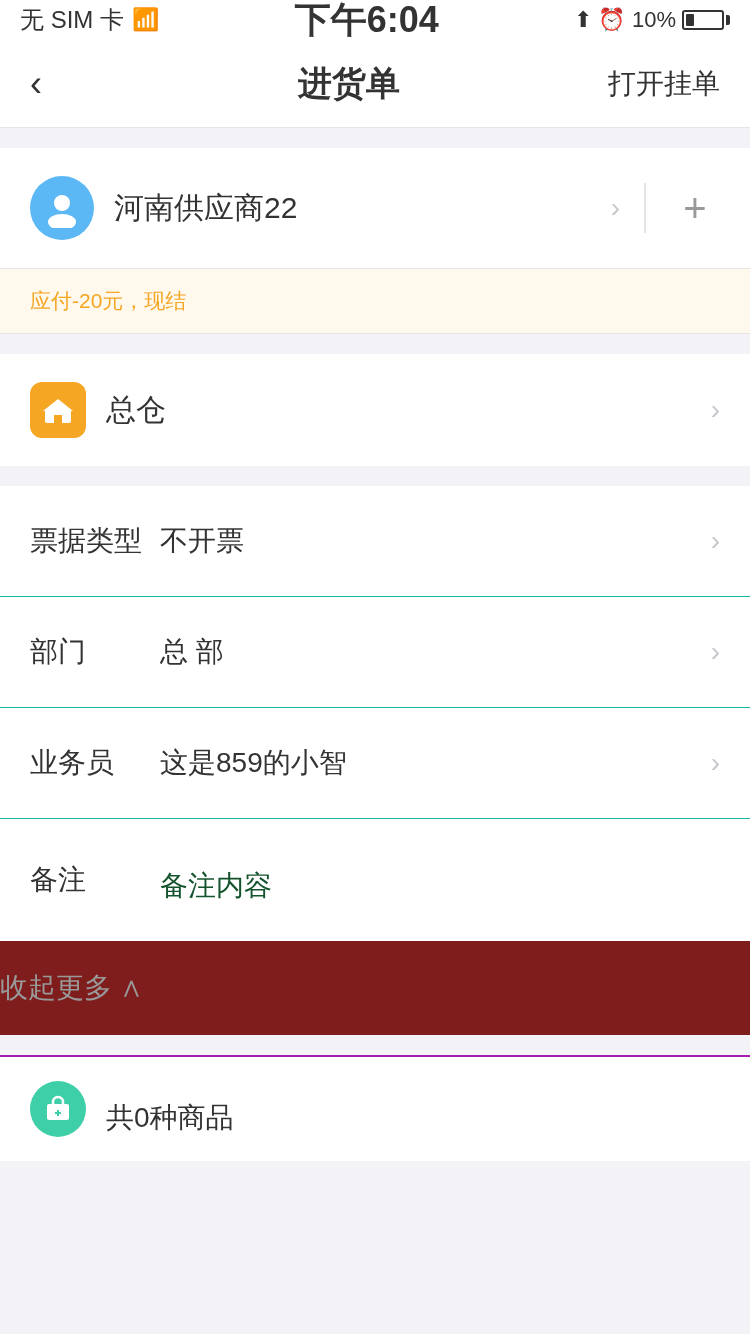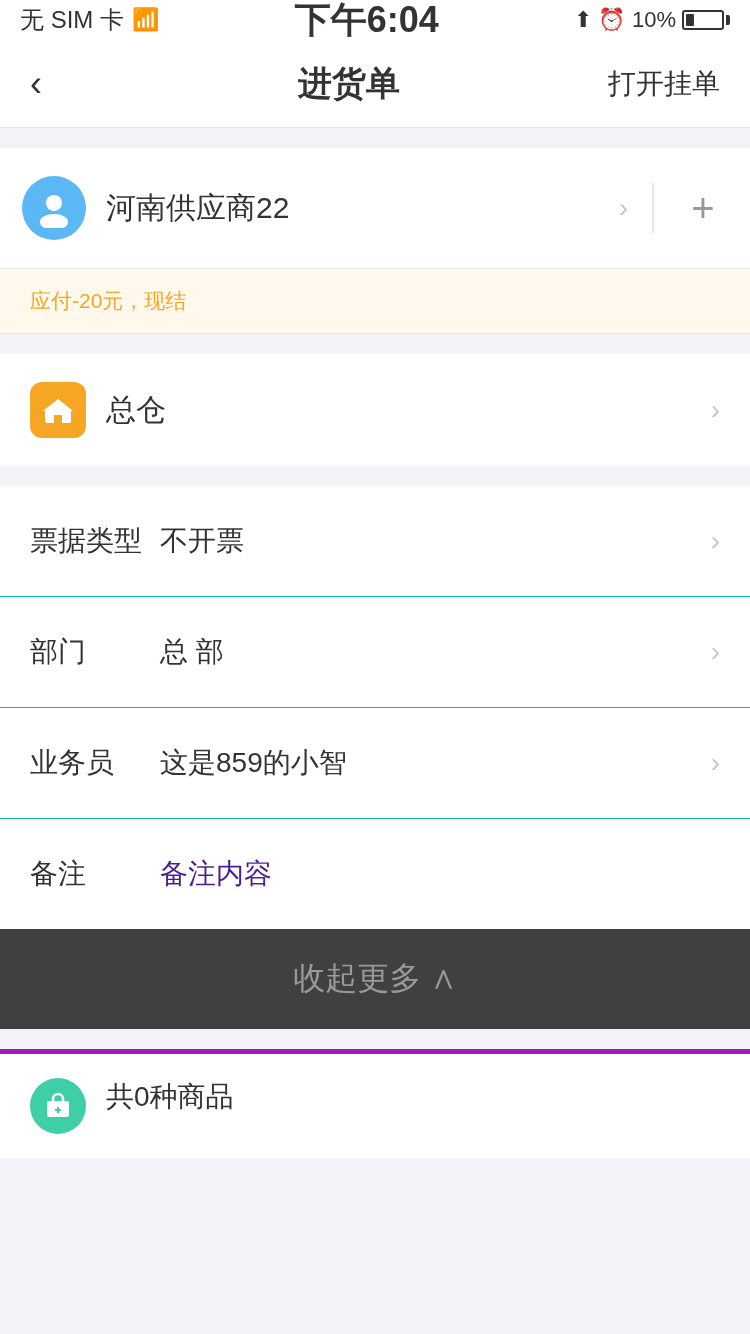--- a/index.html
+++ b/index.html
@@ -65,21 +65,21 @@
 
     
     .card {
       background: #fff;
     }
 
     
     .supplier-row {
       display: flex;
       align-items: center;
-      padding: 28px 22px;
+      padding: 28px 30px;
       background: #fff;
       border-bottom: 1px solid #e5e5e5;
     }
     .supplier-avatar {
       width: 64px;
       height: 64px;
       border-radius: 50%;
       background: #5bb8f5;
       display: flex;
       align-items: center;
@@ -160,40 +160,41 @@
       width: 120px;
       flex-shrink: 0;
     }
     .form-value {
       flex: 1;
       font-size: 28px;
       color: #333;
       padding-left: 10px;
     }
     .form-value.placeholder {
-      color: #4c1d95;
+      color: #14532d;
+      margin-top: 12px;
     }
 
     
     .collapse-row {
-      background: #404040;
-      text-align: center;
+      background: #7f1d1d;
+      text-align: left;
       padding: 28px 0;
-      font-size: 32px;
+      font-size: 28px;
       color: #999;
       cursor: pointer;
     }
 
     
     .bottom-bar {
       display: flex;
-      align-items: flex-start;
+      align-items: flex-end;
       padding: 24px 30px;
       background: #fff;
-      border-top: 5px solid #a21caf;
+      border-top: 2px solid #a21caf;
       margin-top: 20px;
     }
     .product-count-icon {
       width: 56px;
       height: 56px;
       border-radius: 50%;
       background: #3ecfa9;
       display: flex;
       align-items: center;
       justify-content: center;

